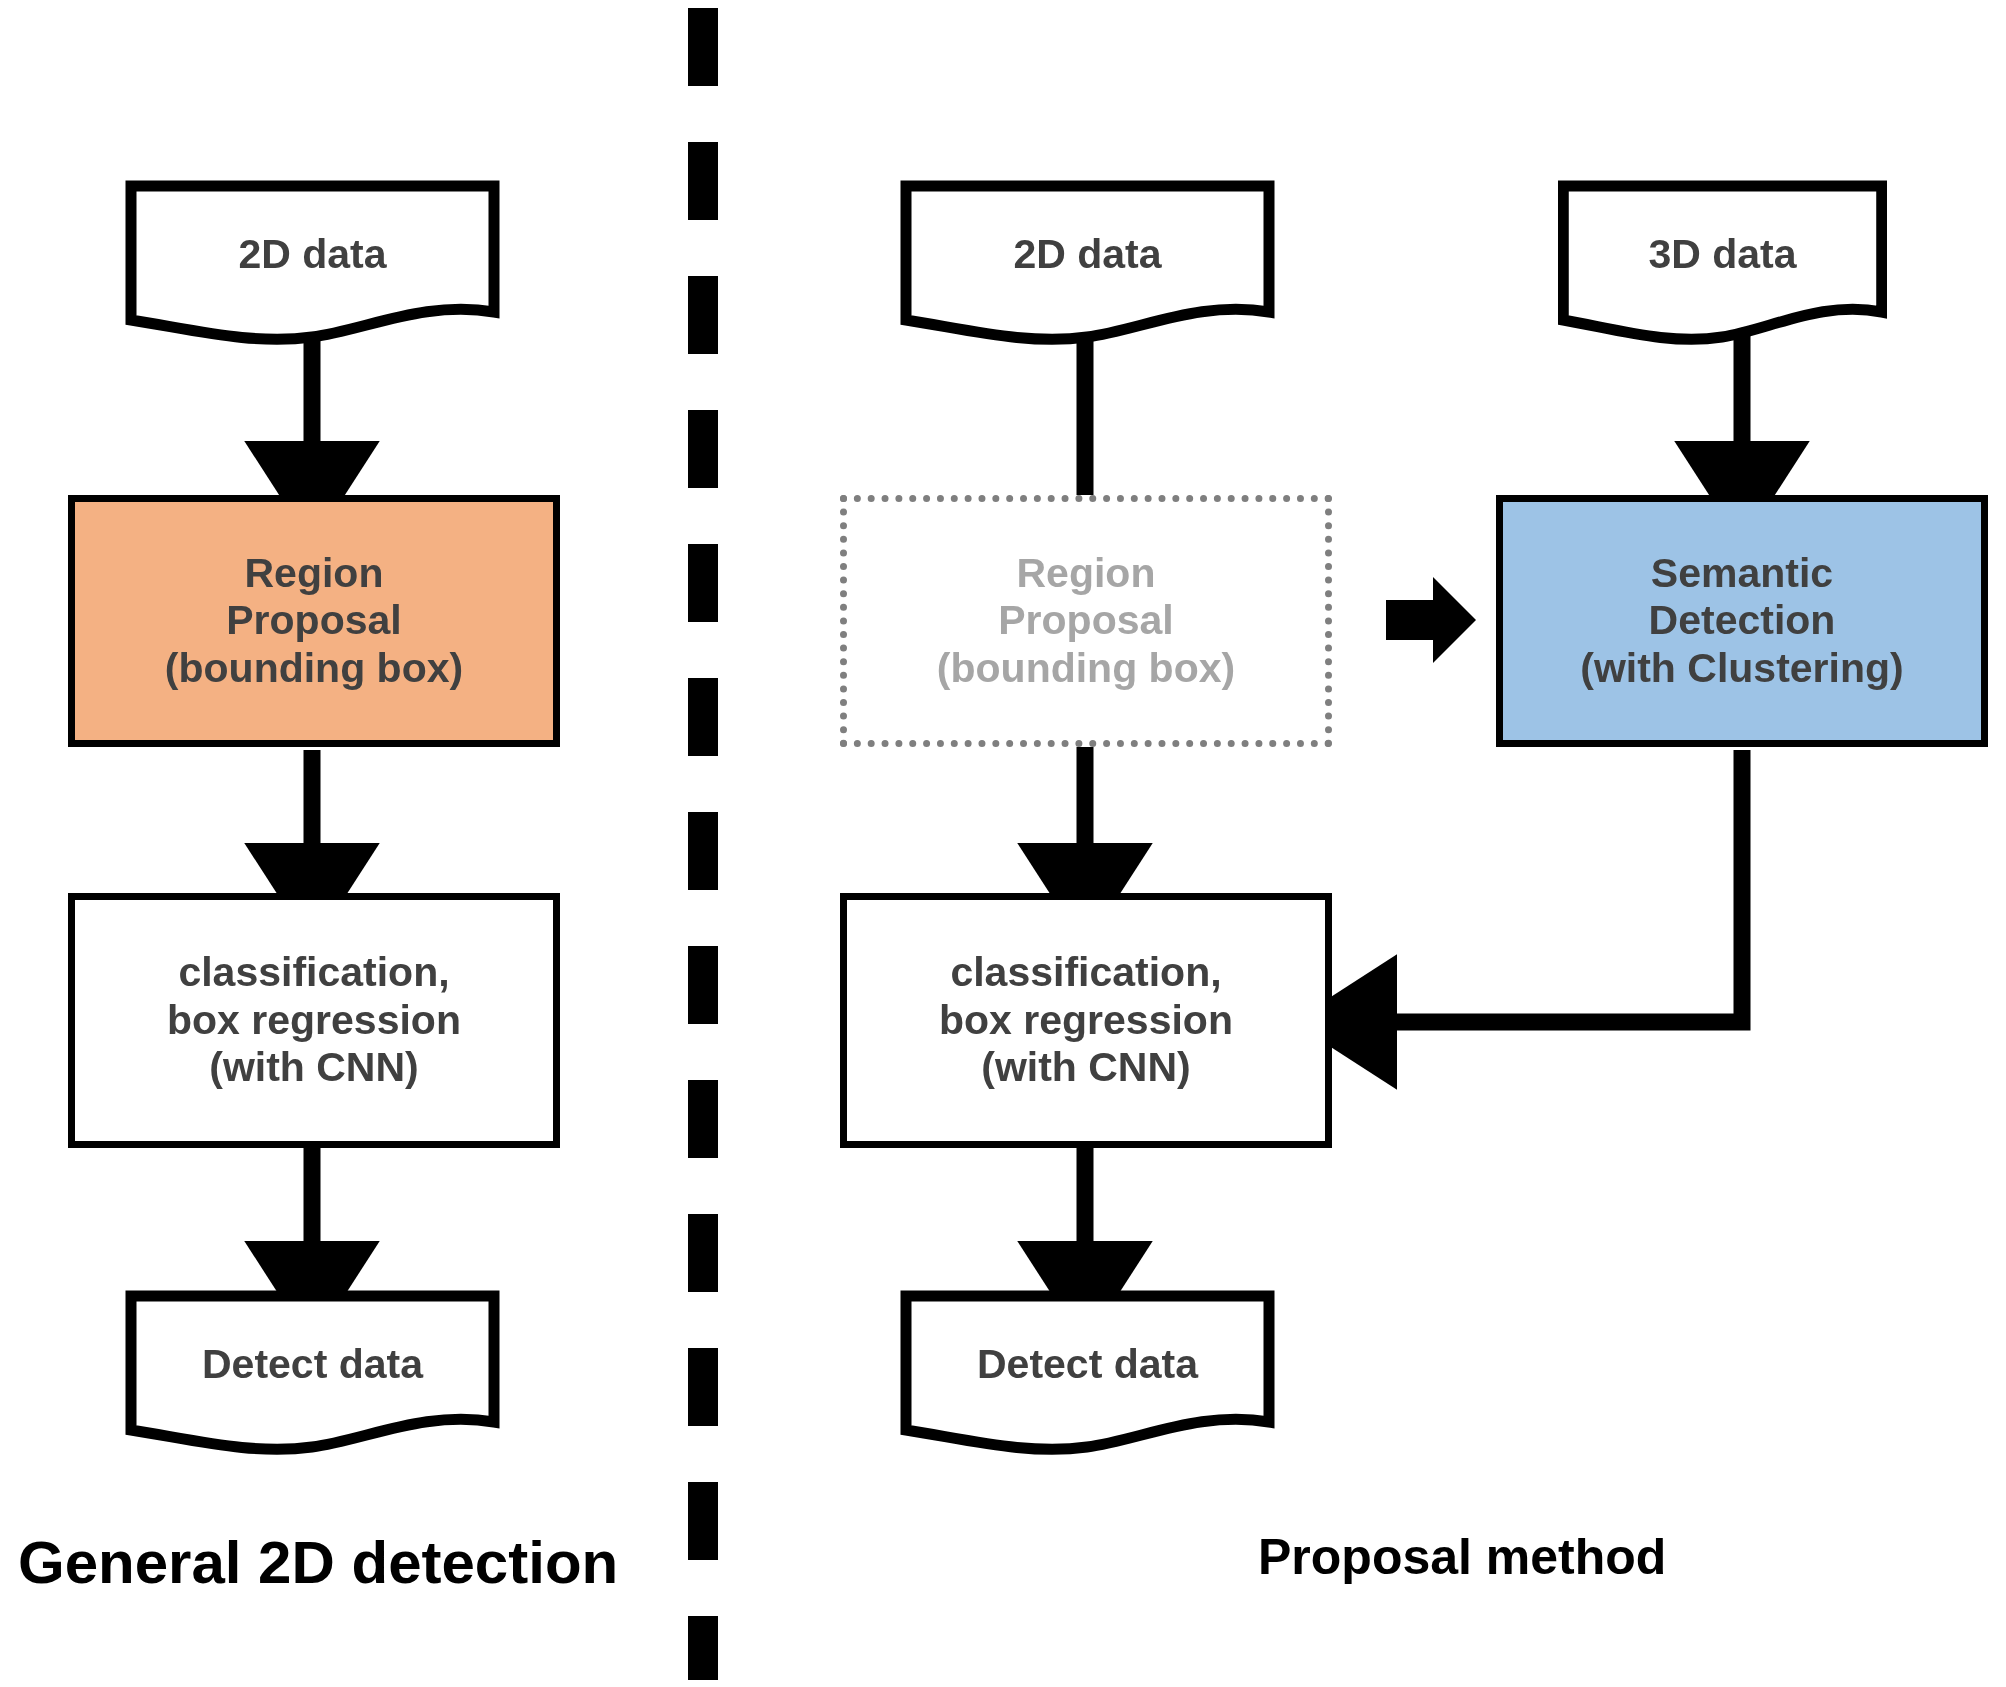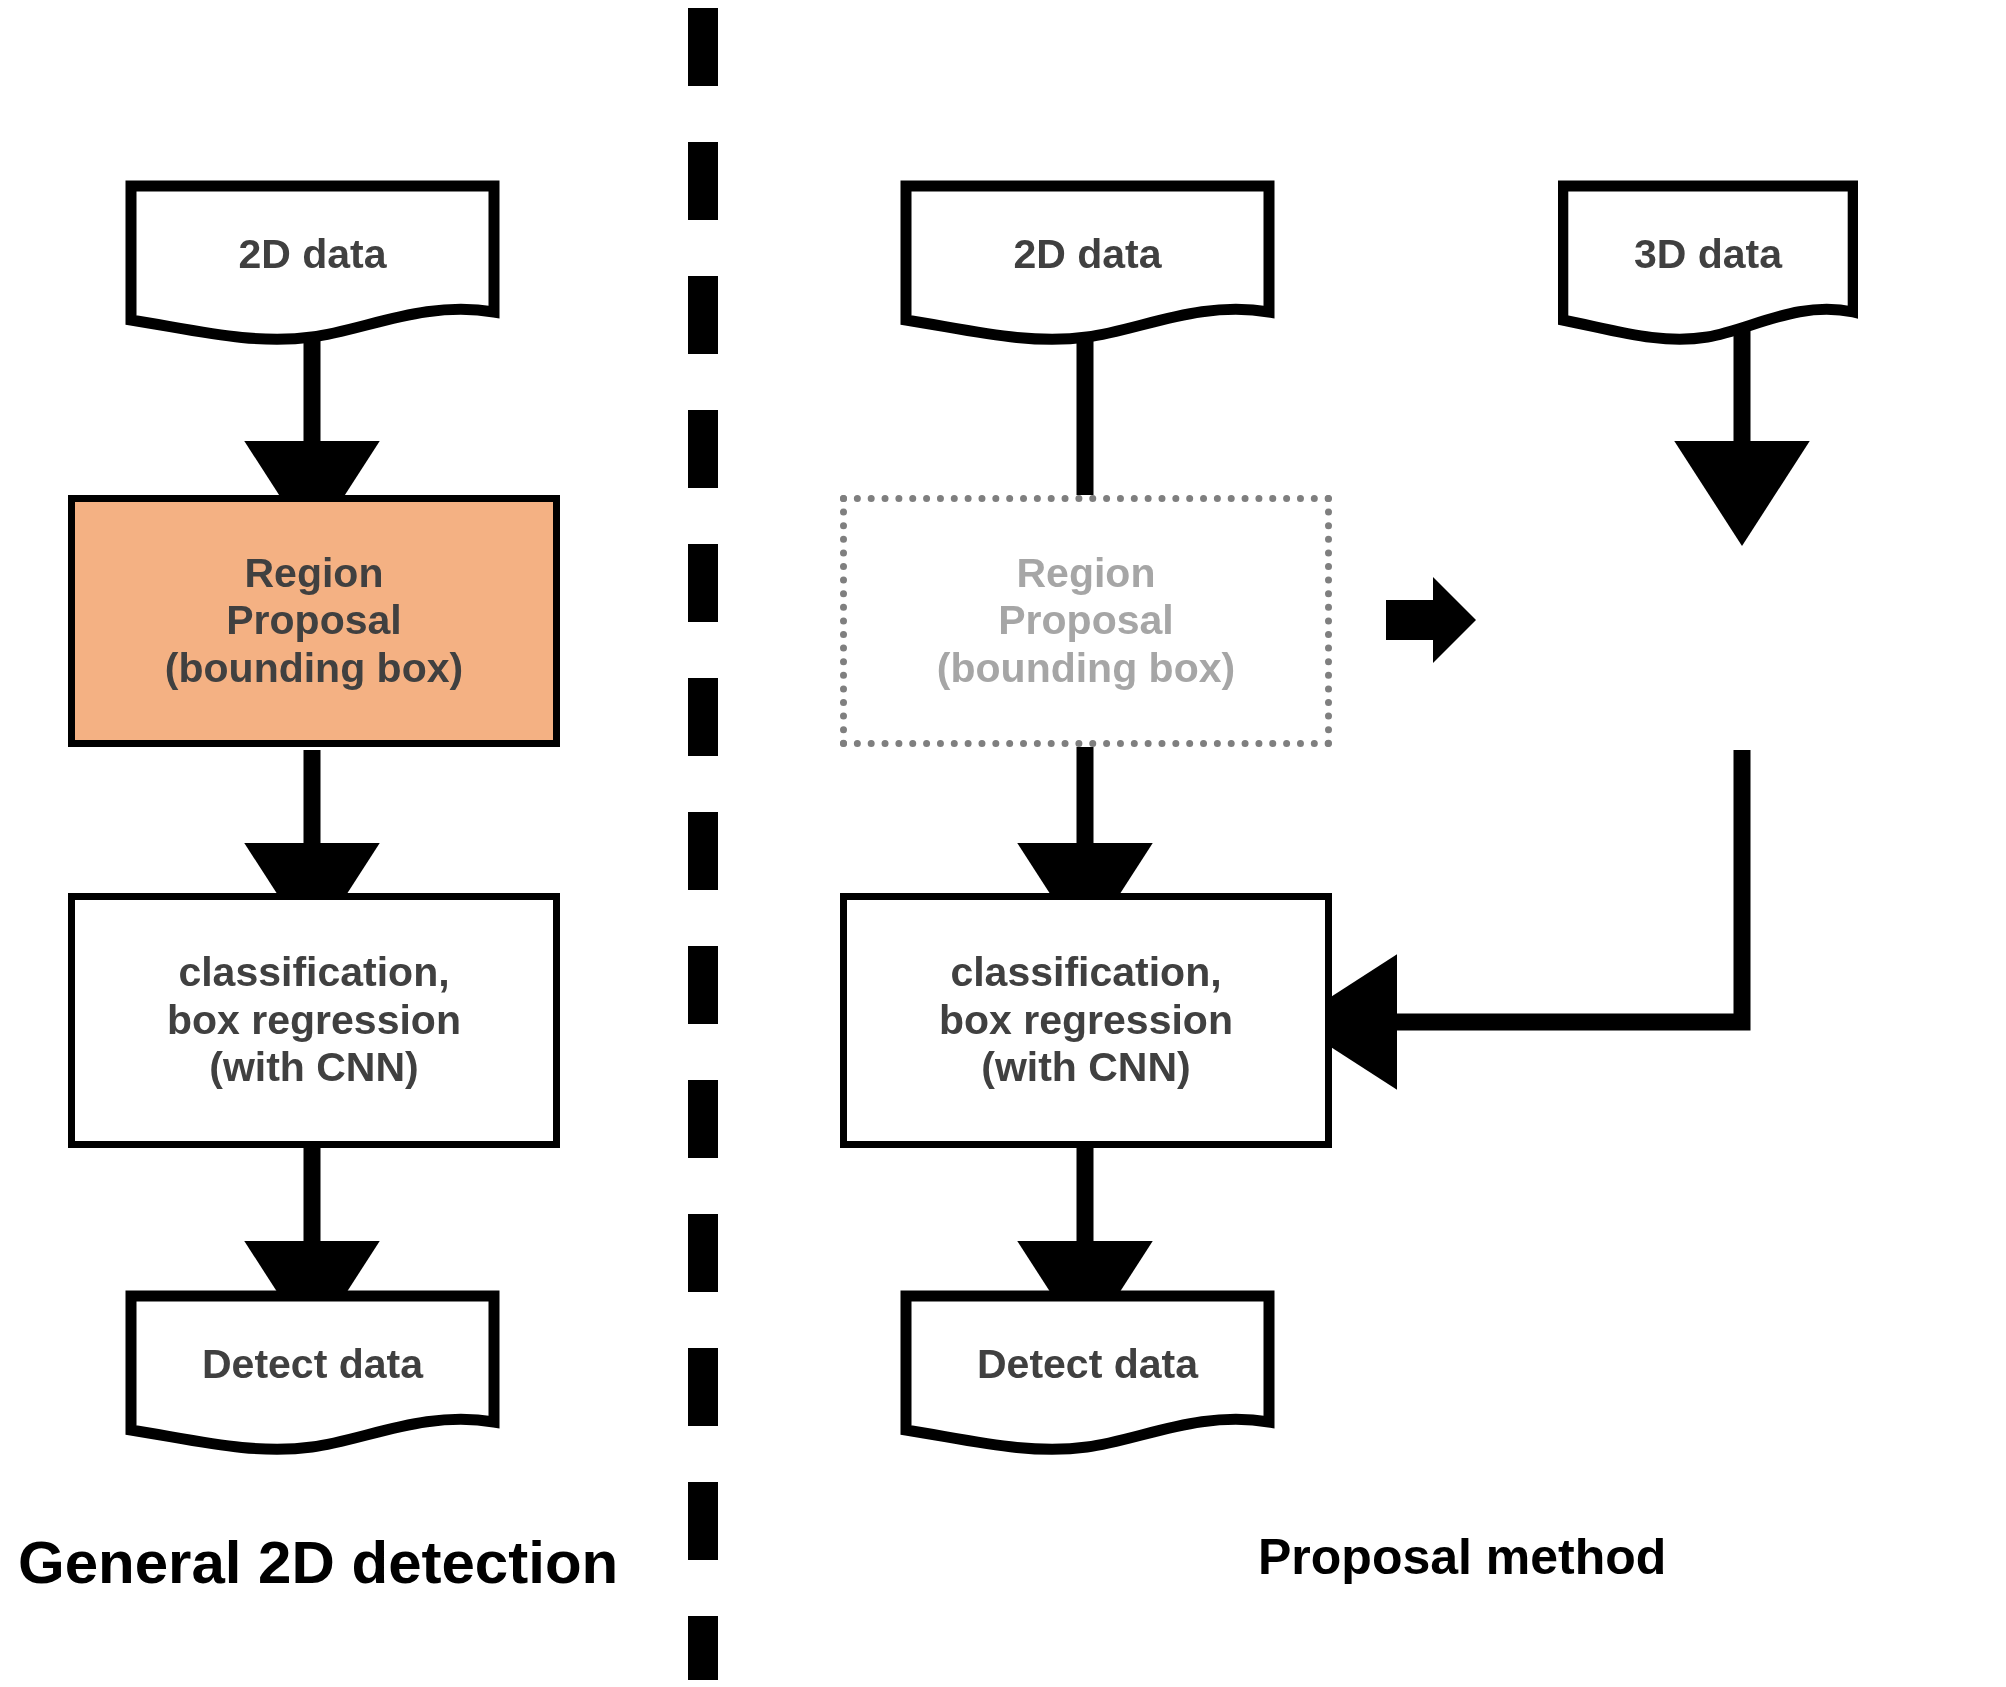--- a/index.html
+++ b/index.html
@@ -164,33 +164,38 @@
 
   <div class="caption" style="left:18px; top:1528px; font-size:60px;">General 2D detection</div>
 
   <div class="node doc" style="left:900px; top:180px; width:375px; height:170px; font-size:41px;">
     <svg class="doc-svg" viewBox="0 0 375 170" preserveAspectRatio="none">
       <path d="M6,6 L369,6 L369,132 C300,120 240,150 187,157 C128,165 70,150 6,140 Z" fill="#ffffff" stroke="#000000" stroke-width="11" vector-effect="non-scaling-stroke"></path>
     </svg>
     <span class="doc-label">2D data</span>
   </div>
 
-  <div class="node doc" style="left:1558px; top:180px; width:300px; height:170px; font-size:41px;">
+  <div class="node doc" style="left:1558px; top:180px; width:329px; height:170px; font-size:41px;">
     <svg class="doc-svg" viewBox="0 0 375 170" preserveAspectRatio="none">
       <path d="M6,6 L369,6 L369,132 C300,120 240,150 187,157 C128,165 70,150 6,140 Z" fill="#ffffff" stroke="#000000" stroke-width="11" vector-effect="non-scaling-stroke"></path>
     </svg>
     <span class="doc-label">3D data</span>
   </div>
 
   <div class="node ghost" style="left:840px; top:495px; width:492px; height:252px; font-size:41px; z-index:2;">
     <span>Region
 Proposal
 (bounding box)</span>
   </div>
 
+  <div class="node rect blue" style="left:1496px; top:495px; width:492px; height:252px; font-size:41px;">
+    <span>Semantic
+Detection
+(with Clustering)</span>
+  </div>
 
   <div class="node rect" style="left:840px; top:893px; width:492px; height:255px; font-size:41px; z-index:4;">
     <span>classification,
 box regression
 (with CNN)</span>
   </div>
 
   <div class="node doc" style="left:900px; top:1290px; width:375px; height:170px; font-size:41px;">
     <svg class="doc-svg" viewBox="0 0 375 170" preserveAspectRatio="none">
       <path d="M6,6 L369,6 L369,132 C300,120 240,150 187,157 C128,165 70,150 6,140 Z" fill="#ffffff" stroke="#000000" stroke-width="11" vector-effect="non-scaling-stroke"></path>

